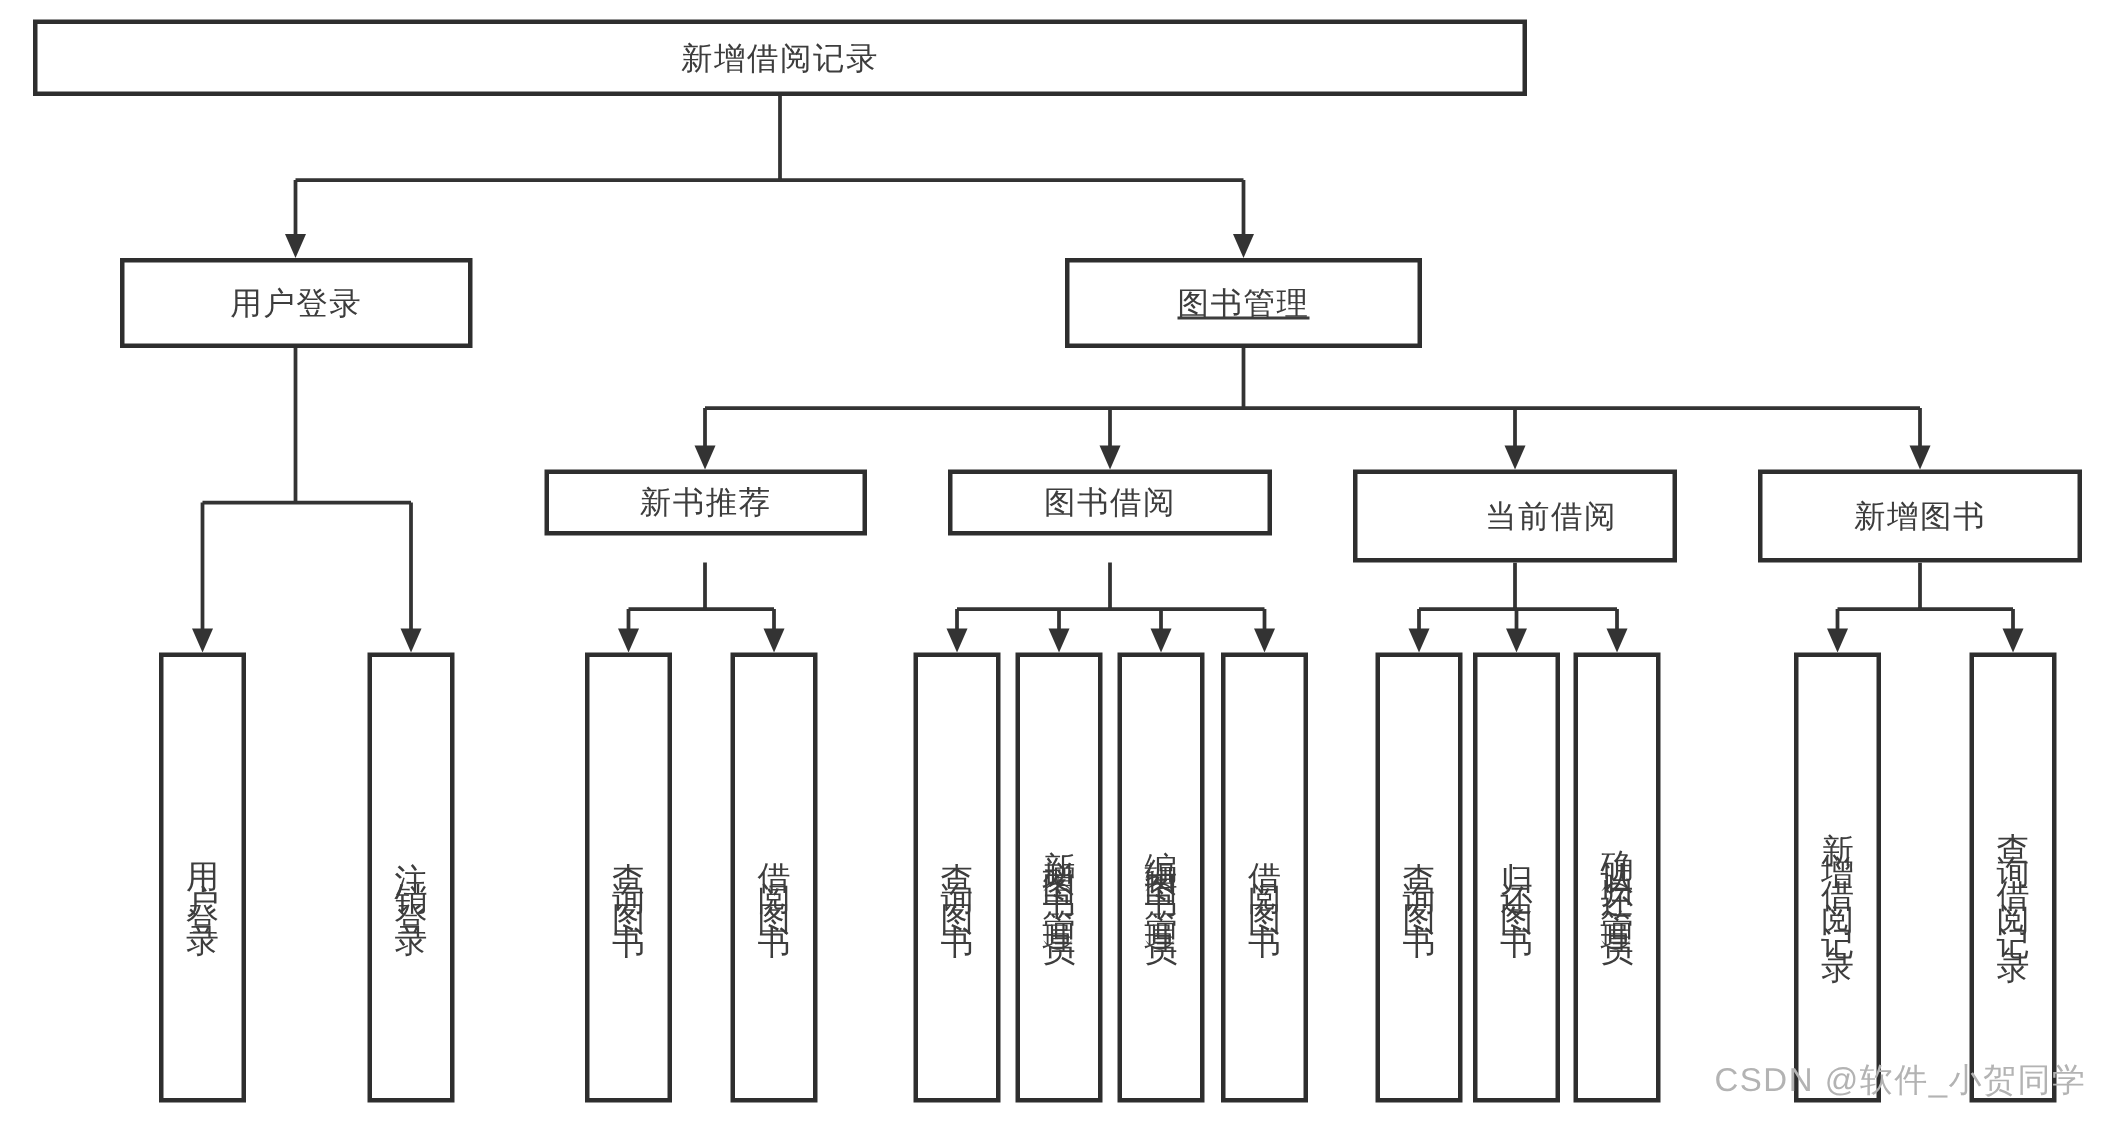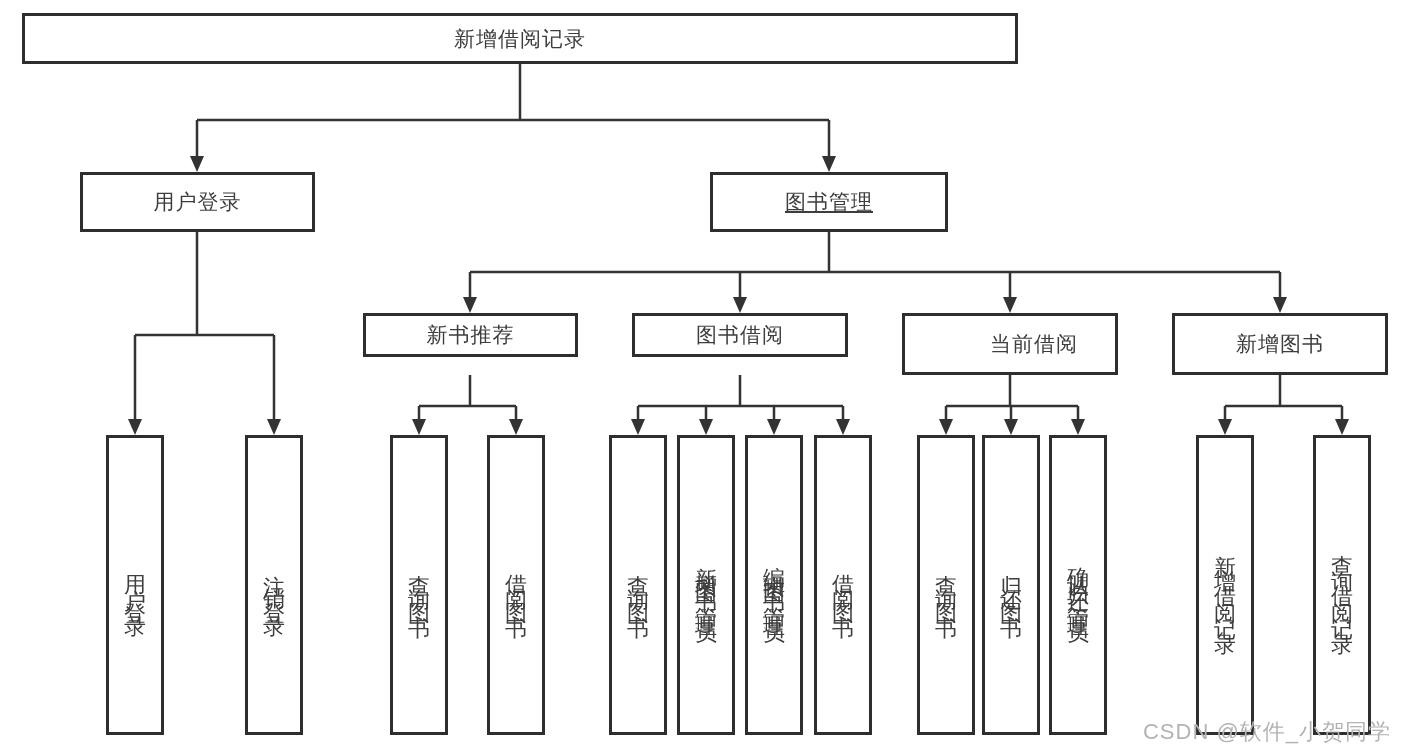--- a/index.html
+++ b/index.html
@@ -25,21 +25,21 @@
     writing-mode:vertical-rl;
     text-orientation:mixed;
     line-height:1;
     font-size:22px;
     letter-spacing:14px;
   }
   .vnode span.ls6{letter-spacing:16px;}
   .vnode span.ls9{letter-spacing:8px;}
   .watermark{
     position:absolute;
-    right:14px;bottom:0;
+    right:14px;bottom:12px;
     z-index:3;
     font-size:22px;
     color:#b3b3b3;
     letter-spacing:1px;
     white-space:nowrap;
   }
 </style>
 </head>
 <body>
 

